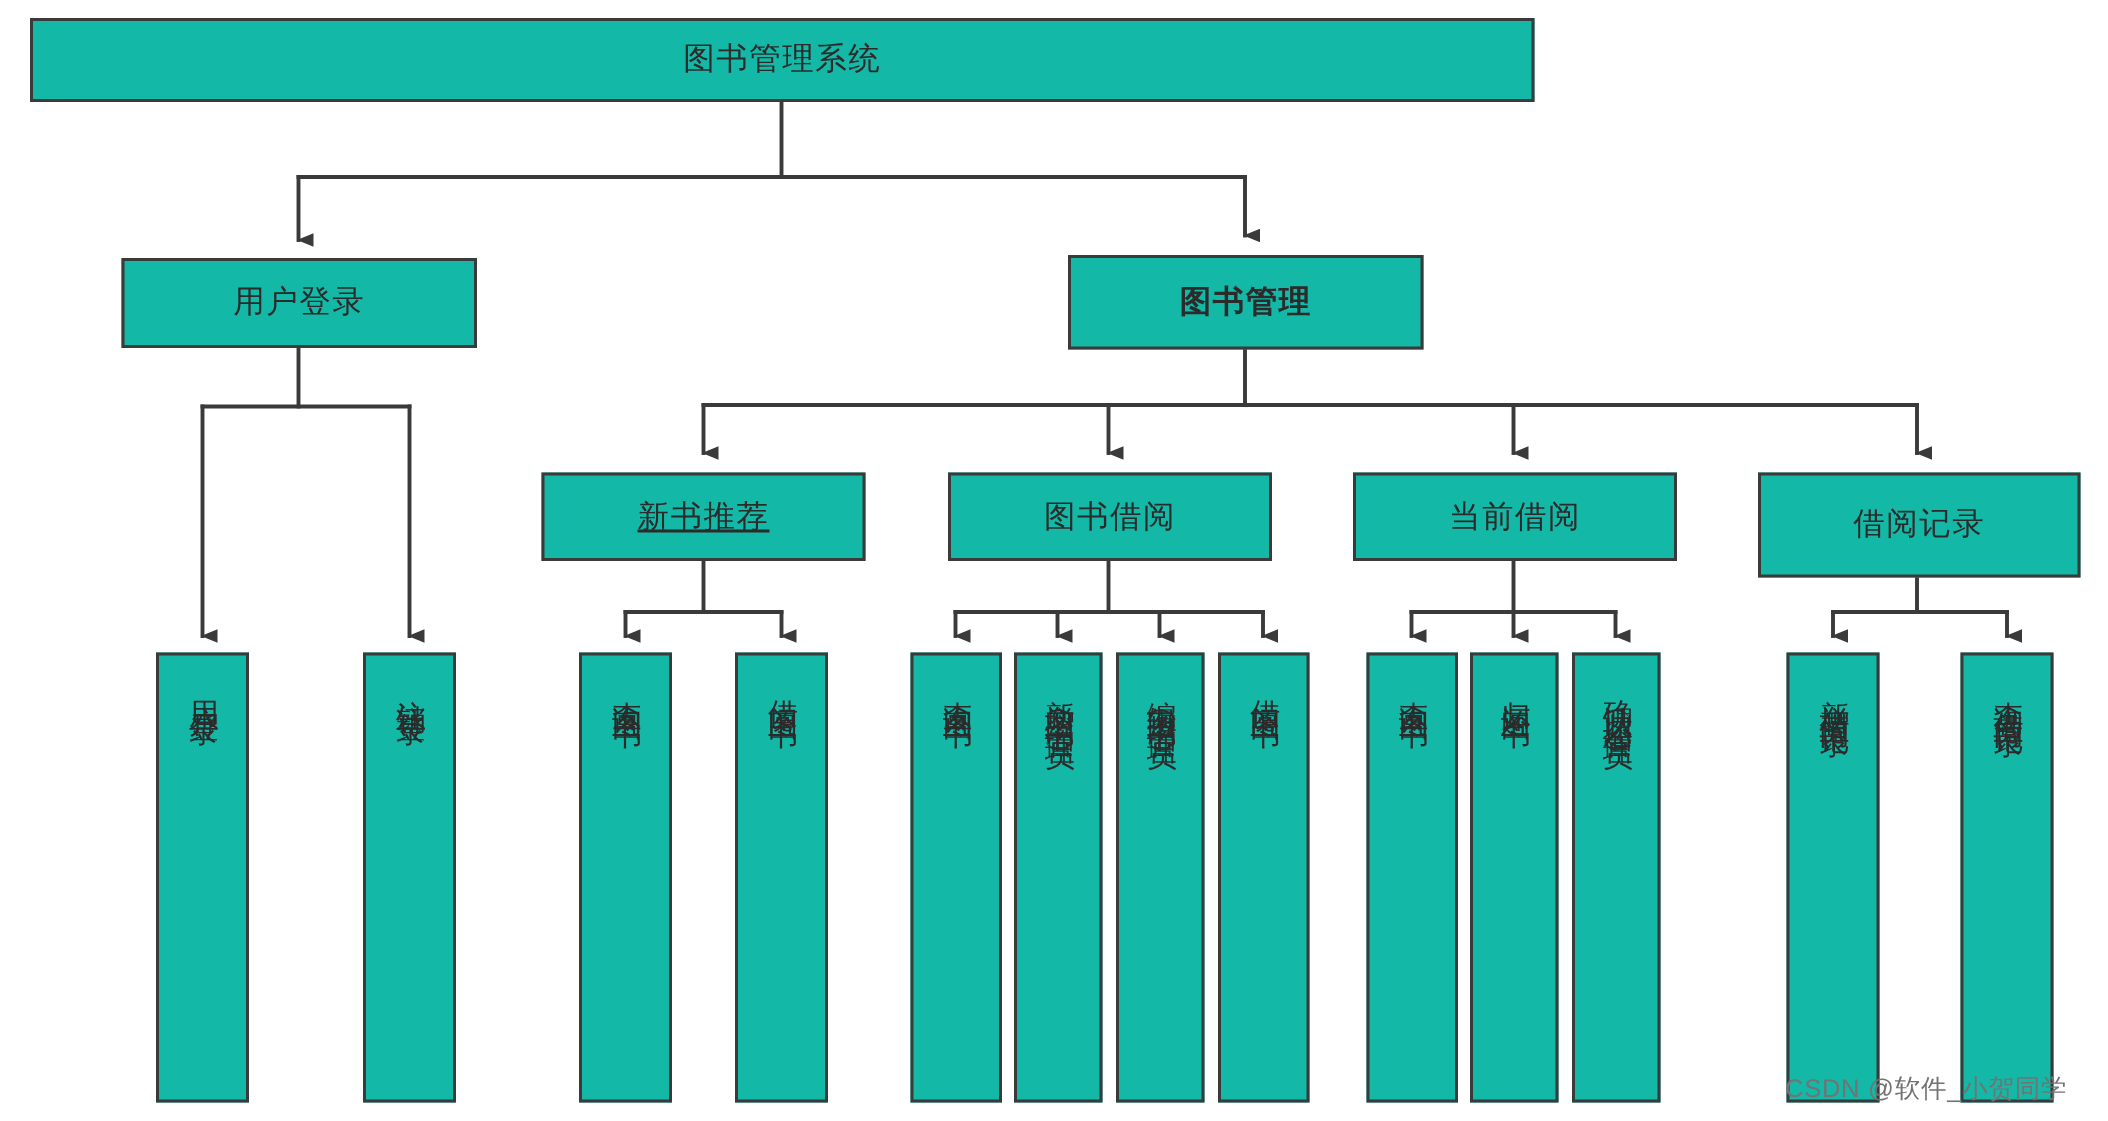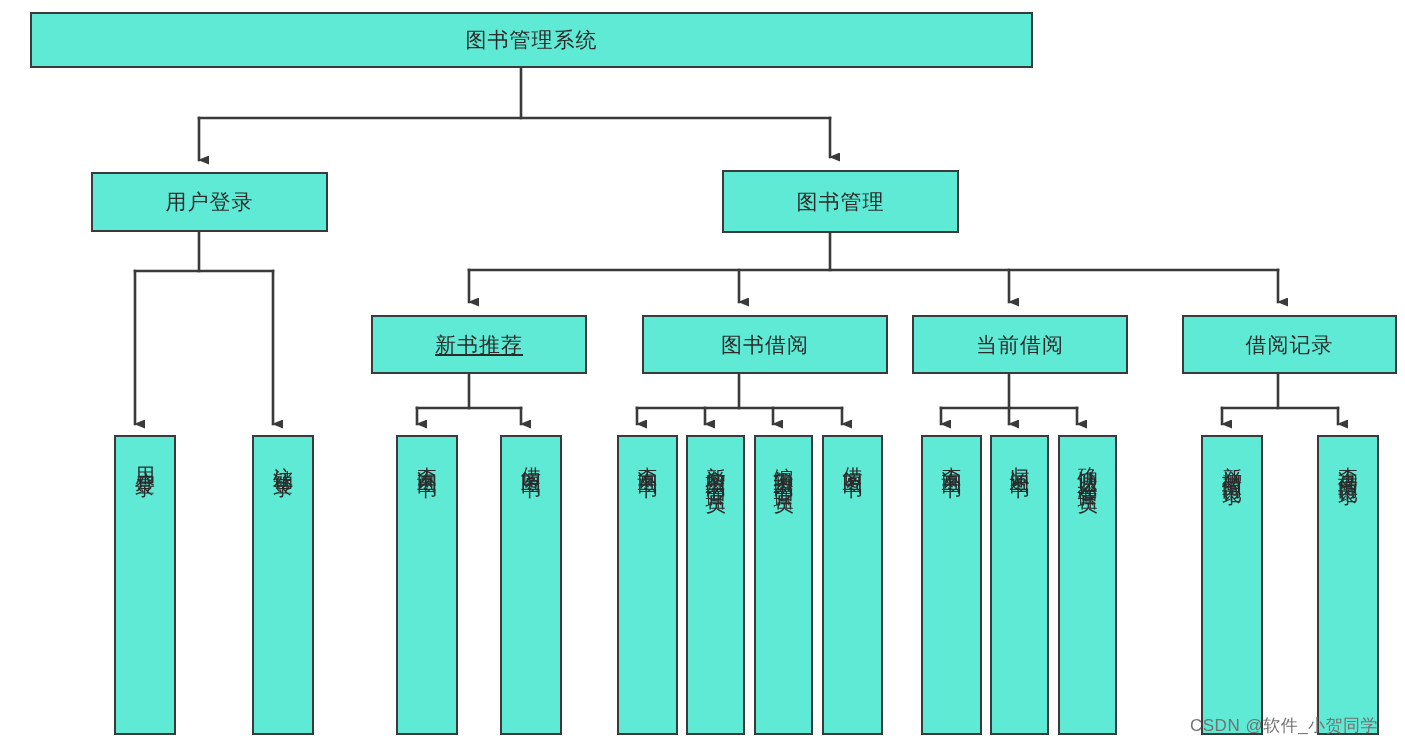--- a/index.html
+++ b/index.html
@@ -23,26 +23,25 @@
     position: absolute;
     left: 0;
     top: 0;
     width: 1405px;
     height: 747px;
   }
   .node-box {
     position: absolute;
     box-sizing: border-box;
     border: 2.5px solid #3a3a3a;
-    background: #5eead4;
+    background: #14b8a6;
     display: flex;
     align-items: center;
     justify-content: center;
     color: #2b2b2b;
-    margin-left: 10px;
   }
   .node-h {
     font-size: 21px;
     letter-spacing: 1px;
     line-height: 1.2;
     white-space: nowrap;
   }
   .node-v {
     writing-mode: vertical-rl;
     text-orientation: upright;
@@ -126,34 +125,34 @@
     </g>
   </svg>
 
   <div class="node-box" style="left:20px; top:12px; width:1003px; height:56px;">
     <span class="node-h">图书管理系统</span>
   </div>
 
   <div class="node-box" style="left:81px; top:172px; width:237px; height:60px;">
     <span class="node-h">用户登录</span>
   </div>
-  <div class="node-box" style="left:712px; top:170px; width:237px; height:63px;">
+  <div class="node-box" style="left:712px; top:170px; width:237px; height:63px;font-weight:bold;">
     <span class="node-h">图书管理</span>
   </div>
 
   <div class="node-box" style="left:361px; top:315px; width:216px; height:59px;text-decoration:underline;">
     <span class="node-h">新书推荐</span>
   </div>
-  <div class="node-box" style="left:632px; top:315px; width:246px; height:59px;">
+  <div class="node-box" style="left:632px; top:315px; width:216px; height:59px;">
     <span class="node-h">图书借阅</span>
   </div>
   <div class="node-box" style="left:902px; top:315px; width:216px; height:59px;">
     <span class="node-h">当前借阅</span>
   </div>
-  <div class="node-box" style="left:1172px; top:315px; width:215px; height:59px;">
+  <div class="node-box" style="left:1172px; top:315px; width:215px; height:70px;">
     <span class="node-h">借阅记录</span>
   </div>
 
   <div class="node-box leaf" style="left:104px; top:435px; width:62px; height:300px;">
     <span class="node-v">用户登录</span>
   </div>
   <div class="node-box leaf" style="left:242px; top:435px; width:62px; height:300px;">
     <span class="node-v">注销登录</span>
   </div>
 

